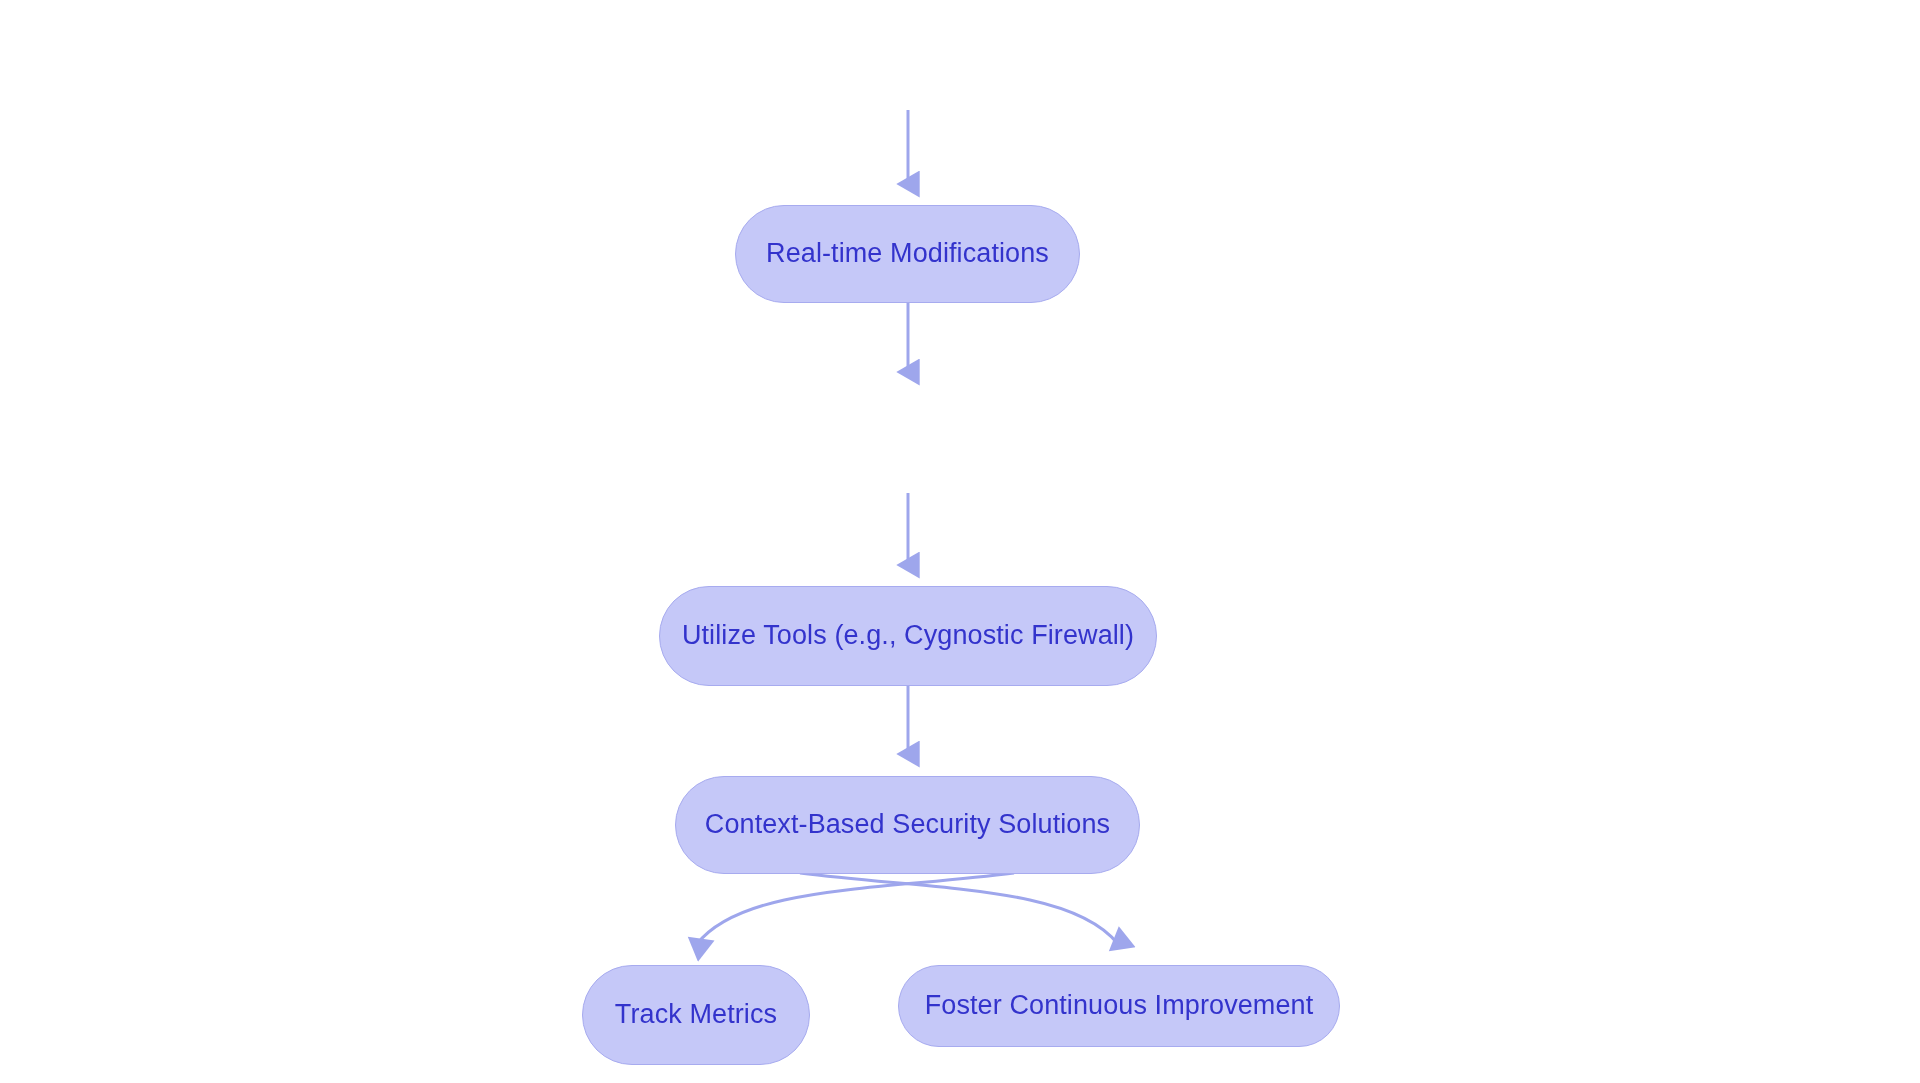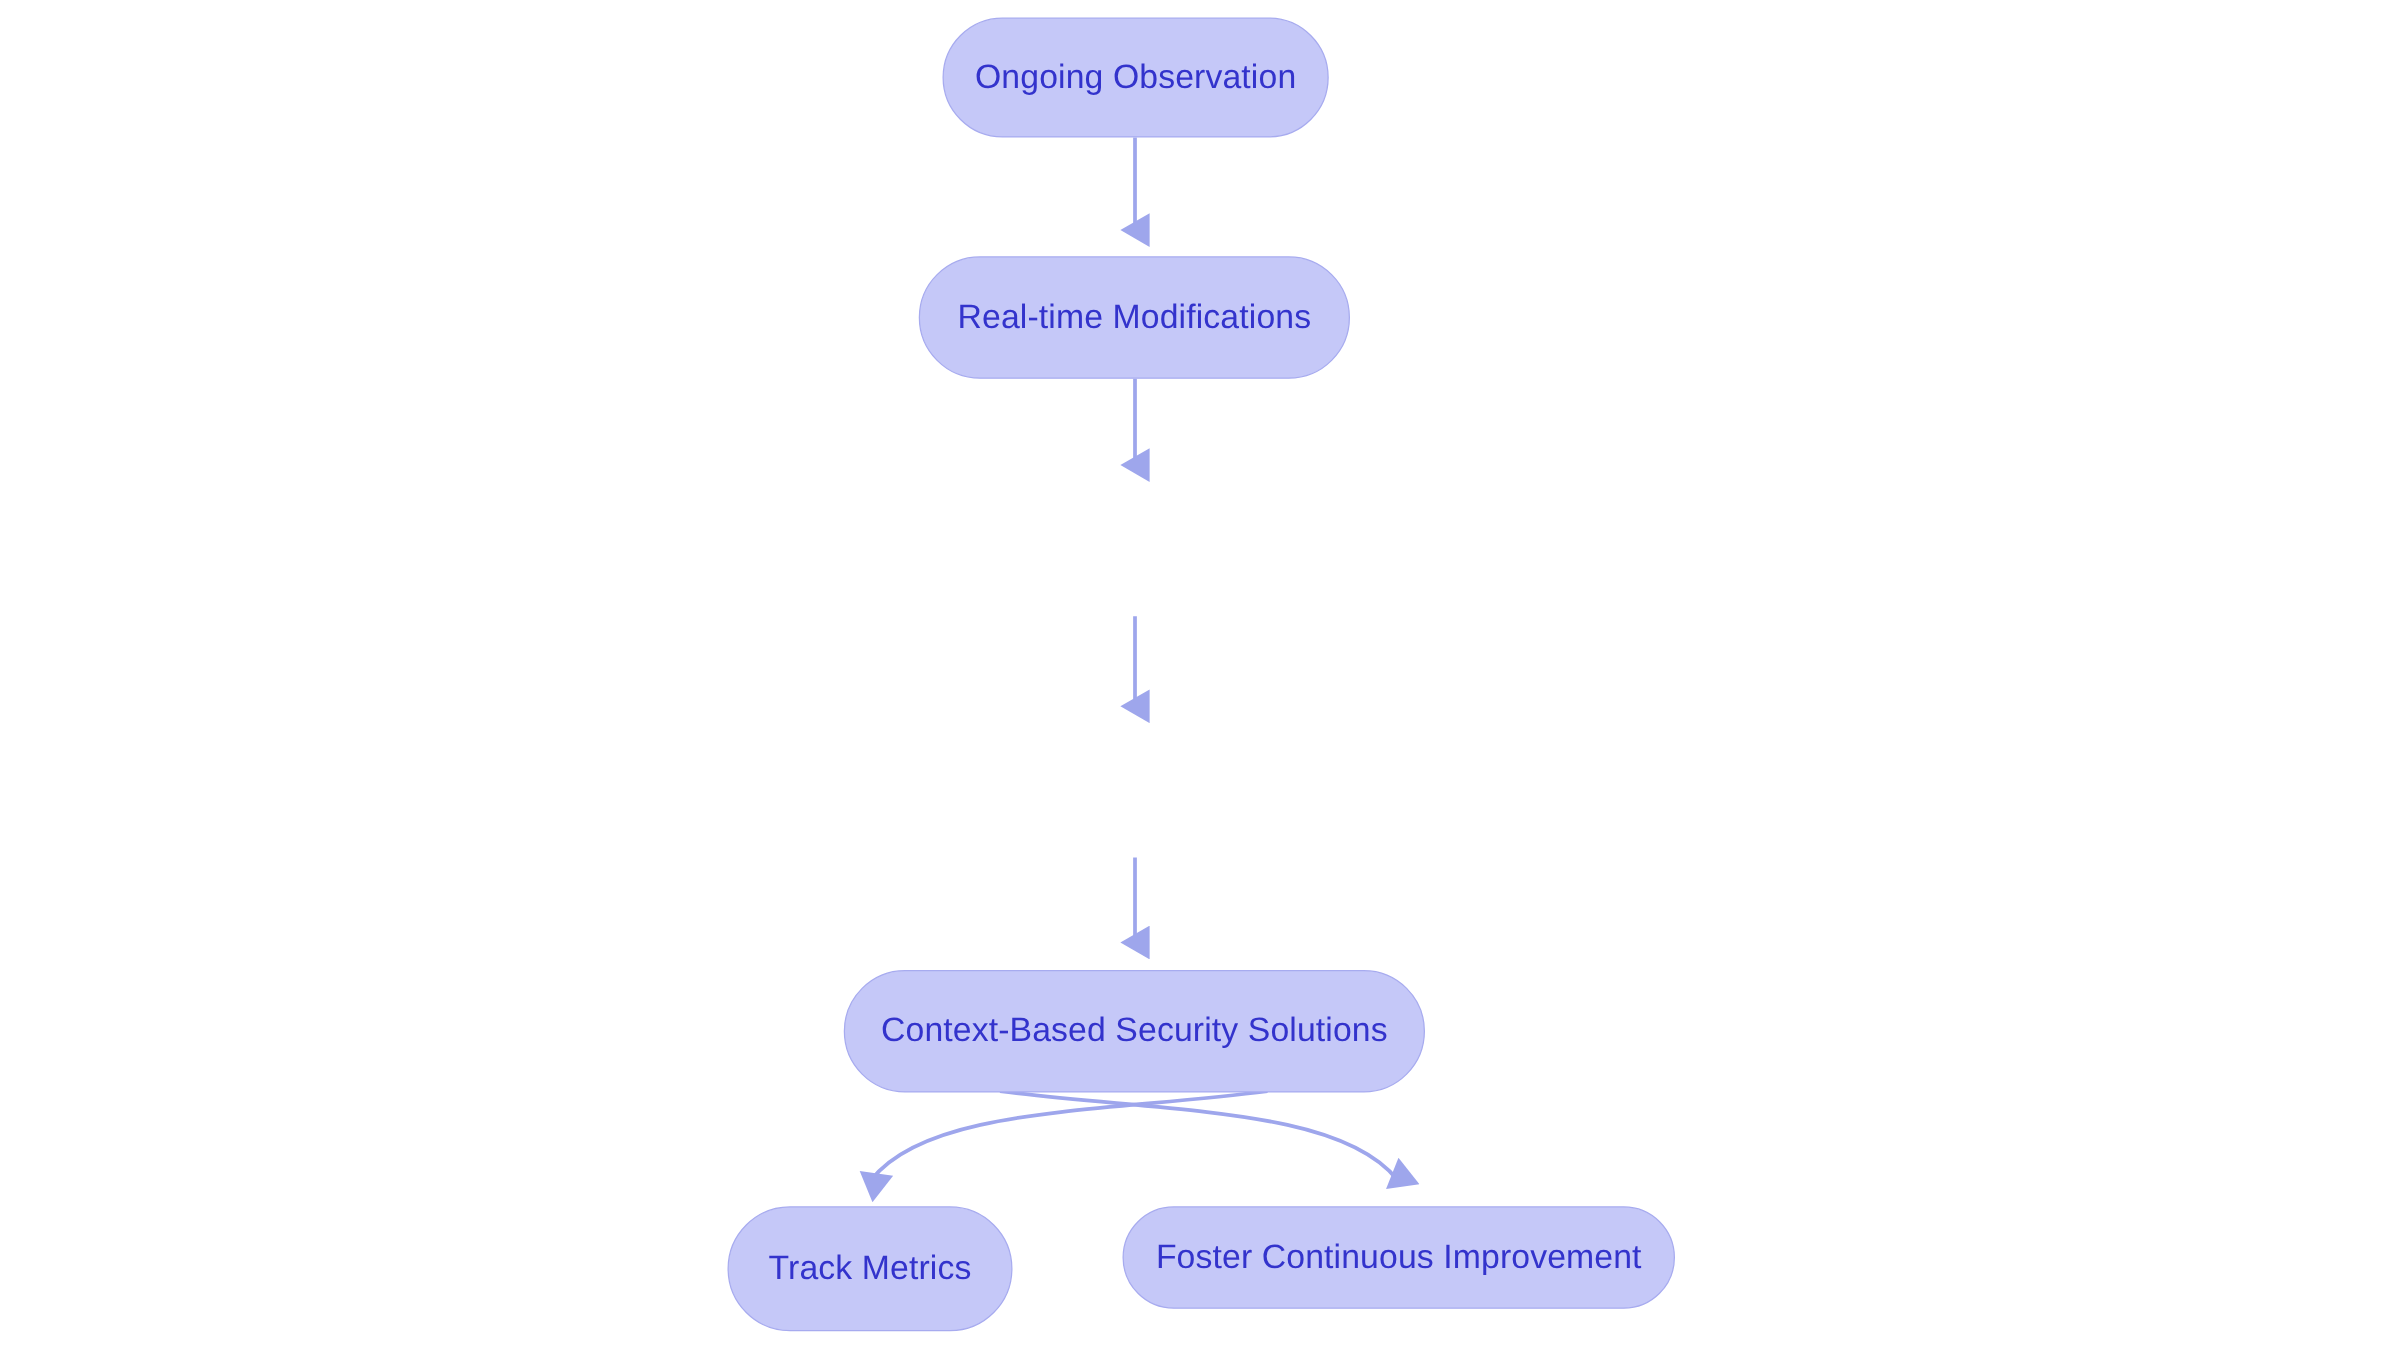--- a/index.html
+++ b/index.html
@@ -68,29 +68,29 @@
 
     <path d="M 908 493 L 908 565" stroke="#9ea6ec" stroke-width="3" fill="none" marker-end="url(#arrowhead)"></path>
 
     <path d="M 908 686 L 908 754" stroke="#9ea6ec" stroke-width="3" fill="none" marker-end="url(#arrowhead)"></path>
 
     <path d="M 1014 873 C 880 890, 742 886, 697 944" stroke="#9ea6ec" stroke-width="3" fill="none" marker-end="url(#arrowhead)"></path>
 
     <path d="M 800 873 C 934 890, 1072 886, 1118 944" stroke="#9ea6ec" stroke-width="3" fill="none" marker-end="url(#arrowhead)"></path>
   </svg>
 
-  <div class="node" style="left:754px; top:14px; width:309px; height:96px;">
-    <span class="node-label">Ongoing Observation</span>
-  </div>
 
   <div class="node" style="left:735px; top:205px; width:345px; height:98px;">
     <span class="node-label">Real-time Modifications</span>
   </div>
 
 
+  <div class="node" style="left:659px; top:586px; width:498px; height:100px;">
+    <span class="node-label">Utilize Tools (e.g., Cygnostic Firewall)</span>
+  </div>
 
   <div class="node" style="left:675px; top:776px; width:465px; height:98px;">
     <span class="node-label">Context-Based Security Solutions</span>
   </div>
 
   <div class="node" style="left:582px; top:965px; width:228px; height:100px;">
     <span class="node-label">Track Metrics</span>
   </div>
 
   <div class="node" style="left:898px; top:965px; width:442px; height:82px;">

